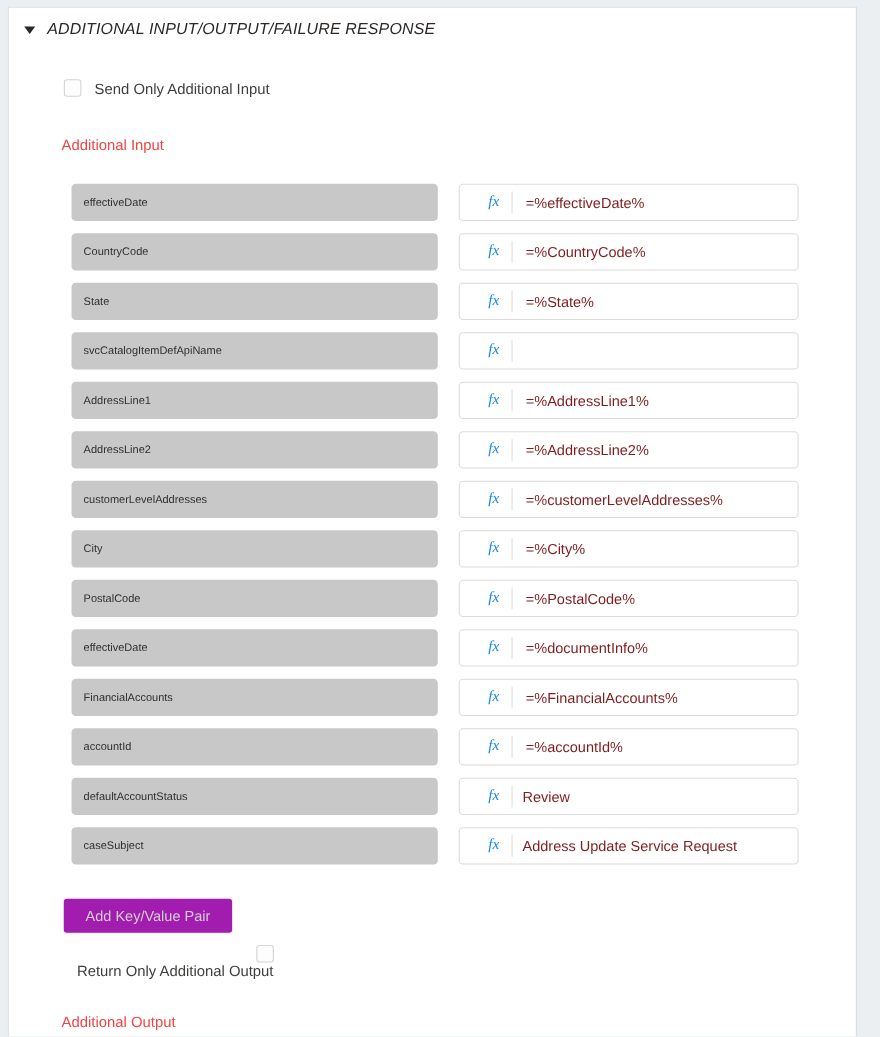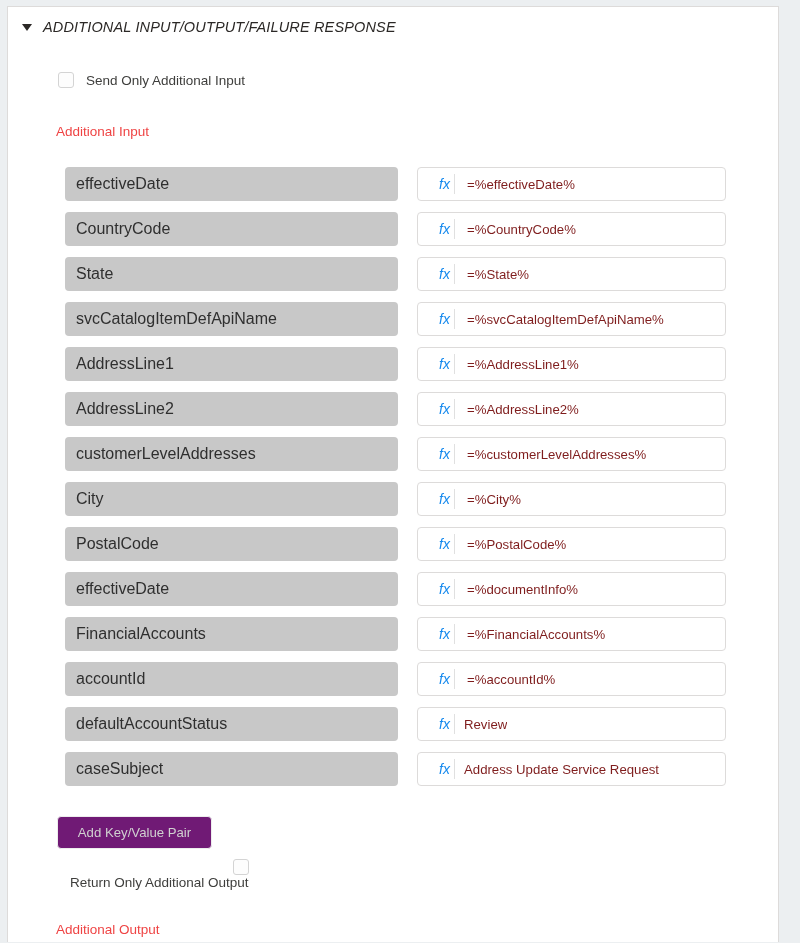--- a/index.html
+++ b/index.html
@@ -105,44 +105,44 @@
     height: 34px;
     background: #c8c8c8;
     border-radius: 4px;
     box-sizing: border-box;
     display: flex;
     align-items: center;
     padding-left: 11px;
     overflow: hidden;
   }
   .kv-key-text {
-    font-size: 16px;
+    font-size: 10px;
     color: #2f2f2f;
     white-space: nowrap;
   }
   .kv-val {
     position: absolute;
     left: 409px;
     top: 0;
     width: 309px;
     height: 34px;
     background: #ffffff;
     border: 1px solid #dddbda;
     border-radius: 4px;
     box-sizing: border-box;
     display: flex;
     align-items: center;
     overflow: hidden;
   }
   .fx-icon {
     flex: 0 0 auto;
     width: 24px;
-    margin-left: 8px;
-    text-align: right;
-    font-family: Liberation Sans, sans-serif;
+    margin-left: 19px;
+    text-align: center;
+    font-family: Liberation Serif, serif;
     font-style: italic;
     font-size: 14px;
     color: #1589ee;
     line-height: 1;
   }
   .fx-divider {
     flex: 0 0 auto;
     width: 1px;
     height: 20px;
     background: #e0e0e0;
@@ -161,21 +161,21 @@
 
   
   .add-btn {
     position: absolute;
     left: 49px;
     top: 809px;
     width: 155px;
     height: 33px;
     border: 1px solid #ededed;
     border-radius: 4px;
-    background: #701a75;
+    background: #a21caf;
     box-sizing: border-box;
     display: flex;
     align-items: center;
     justify-content: center;
     font-size: 13.2px;
     color: #d0d0d0;
     white-space: nowrap;
   }
 </style>
 </head>
@@ -226,21 +226,20 @@
           <span class="kv-val-text">=%State%</span>
         </div>
       </div>
       <div class="kv-row" style="top: 295px;">
         <div class="kv-key">
           <span class="kv-key-text">svcCatalogItemDefApiName</span>
         </div>
         <div class="kv-val">
           <span class="fx-icon">fx</span>
           <span class="fx-divider"></span>
-          <span class="kv-val-text">=%svcCatalogItemDefApiName%</span>
         </div>
       </div>
       <div class="kv-row" style="top: 340px;">
         <div class="kv-key">
           <span class="kv-key-text">AddressLine1</span>
         </div>
         <div class="kv-val">
           <span class="fx-icon">fx</span>
           <span class="fx-divider"></span>
           <span class="kv-val-text">=%AddressLine1%</span>

